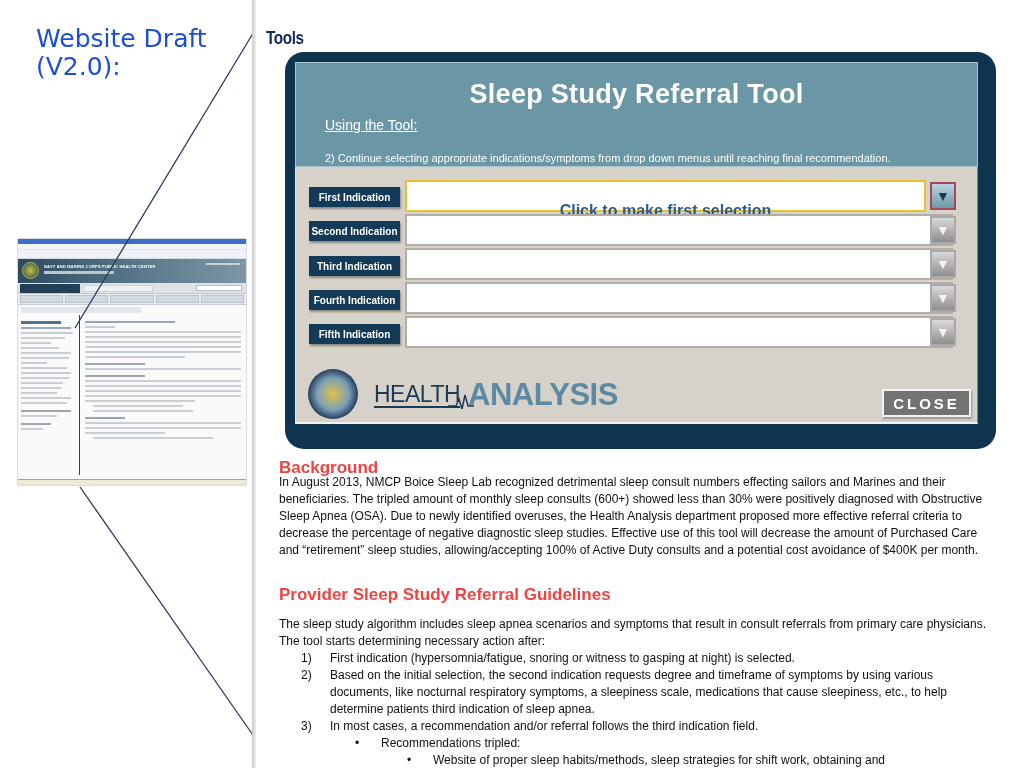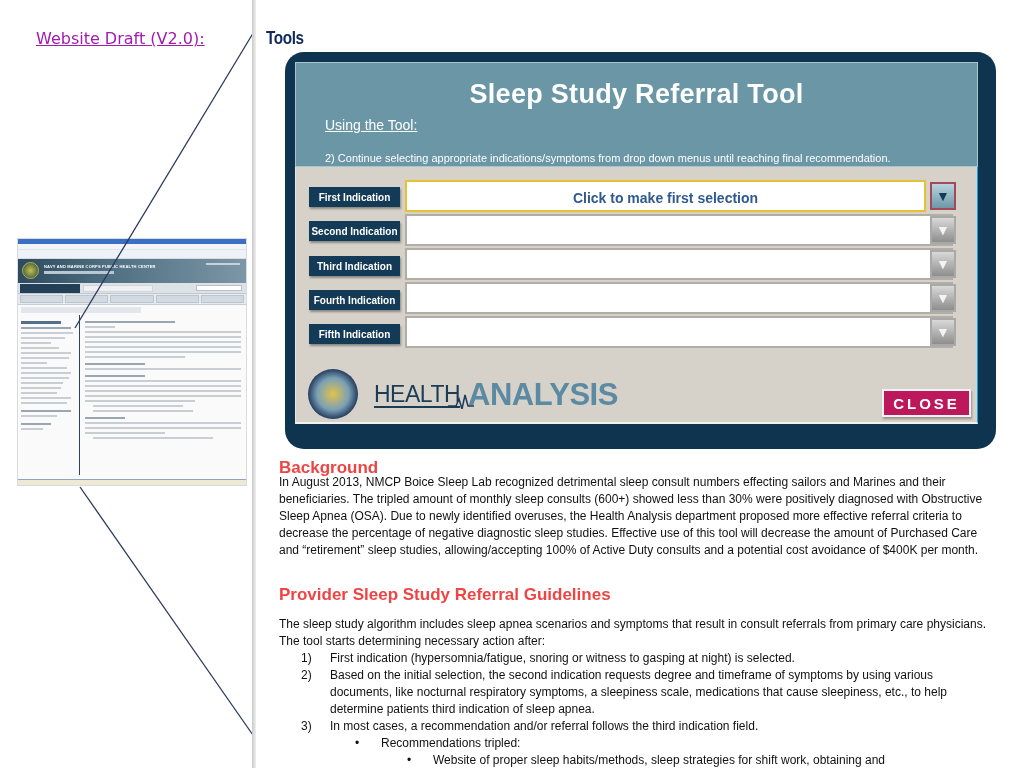--- a/index.html
+++ b/index.html
@@ -2,21 +2,21 @@
 <html><head>
 <meta charset="utf-8">
 <style>
   * { box-sizing: border-box; margin: 0; padding: 0; }
   html, body { width: 1024px; height: 768px; overflow: hidden; background: #ffffff; }
   body { position: relative; font-family: "Liberation Sans", sans-serif; color: #111; }
 
   
   .slide-title {
     position: absolute; left: 36px; top: 25px; width: 200px;
-    font-family: "DejaVu Sans", sans-serif; font-size: 16px; line-height: 28px; color: #a21caf; text-decoration: underline;
+    font-family: "DejaVu Sans", sans-serif; font-size: 25px; line-height: 28px; color: #1d4ed8;
   }
 
   
   .callout-svg { position: absolute; left: 0; top: 0; width: 1024px; height: 768px; pointer-events: none; }
 
   
   .thumb {
     position: absolute; left: 17px; top: 238px; width: 230px; height: 248px;
     background: #fafafa; border: 1px solid #d8dce2; overflow: hidden;
   }
@@ -76,42 +76,42 @@
   .ind-label {
     position: absolute; left: 13px; width: 91px; height: 20px; background: #133a57;
     color: #fff; font-size: 10px; font-weight: bold; display: flex; align-items: center; justify-content: center;
     box-shadow: 1px 2px 2px rgba(0,0,0,0.35);
   }
   .ind-field {
     position: absolute; left: 109px; width: 548px; height: 32px; background: #fff; border: 2px solid #b1aea7;
   }
   .ind-field.active { border: 2px solid #e5c233; left: 109px; width: 521px; }
   .ind-field .placeholder {
-    position: absolute; left: 0; right: 0; top: 8px; text-align: center; color: #2f5a8e; font-size: 14px; font-weight: bold;
+    position: absolute; left: 0; right: 0; top: 20px; text-align: center; color: #2f5a8e; font-size: 16px; font-weight: bold;
   }
   .ind-drop {
     position: absolute; left: 634px; width: 26px; height: 28px; background: linear-gradient(#d9d9d9,#8e8e8e);
     border: 2px solid #a9a9a9; display: flex; align-items: center; justify-content: center; color: #f3f3f3; font-size: 14px;
   }
   .ind-drop.active { background: linear-gradient(#b8d4de,#6f98a8); border: 2px solid #a34a5a; color: #133a57; }
 
   .logo-seal {
     position: absolute; left: 12px; top: 202px; width: 50px; height: 50px; border-radius: 50%;
     background: radial-gradient(circle, #e1c24b 0%, #7aa0b6 45%, #22385a 72%, #e0c24a 75%, #1f3357 80%);
   }
   .logo-health {
     position: absolute; left: 78px; top: 215px; font-size: 23px; color: #1c3b55; letter-spacing: -0.5px;
     border-bottom: 2px solid #1c3b55; line-height: 24px;
   }
   .logo-analysis {
     position: absolute; left: 172px; top: 210px; font-size: 31px; font-weight: bold; color: #5c8aa2; letter-spacing: -0.5px;
   }
   .logo-pulse { position: absolute; left: 152px; top: 222px; width: 26px; height: 20px; }
   .close-btn {
-    position: absolute; left: 586px; top: 222px; width: 89px; height: 28px; background: #be185d;
+    position: absolute; left: 586px; top: 222px; width: 89px; height: 28px; background: #737373;
     border: 2px solid #f2f2f2; color: #fff; font-weight: bold; font-size: 15px; letter-spacing: 3px;
     display: flex; align-items: center; justify-content: center; box-shadow: 1px 2px 2px rgba(0,0,0,0.3); text-align: center;
   }
 
   
   .content { position: absolute; left: 279px; top: 458px; width: 712px; font-family: "Liberation Sans", sans-serif; }
   .h-blue { color: #ef4444; font-weight: bold; font-size: 17px; }
   .para { font-size: 12px; line-height: 17px; color: #111; }
   .bg-heading { position: absolute; left: 0; top: 0; }
   .bg-para { position: absolute; left: 0; top: 16px; width: 712px; }

